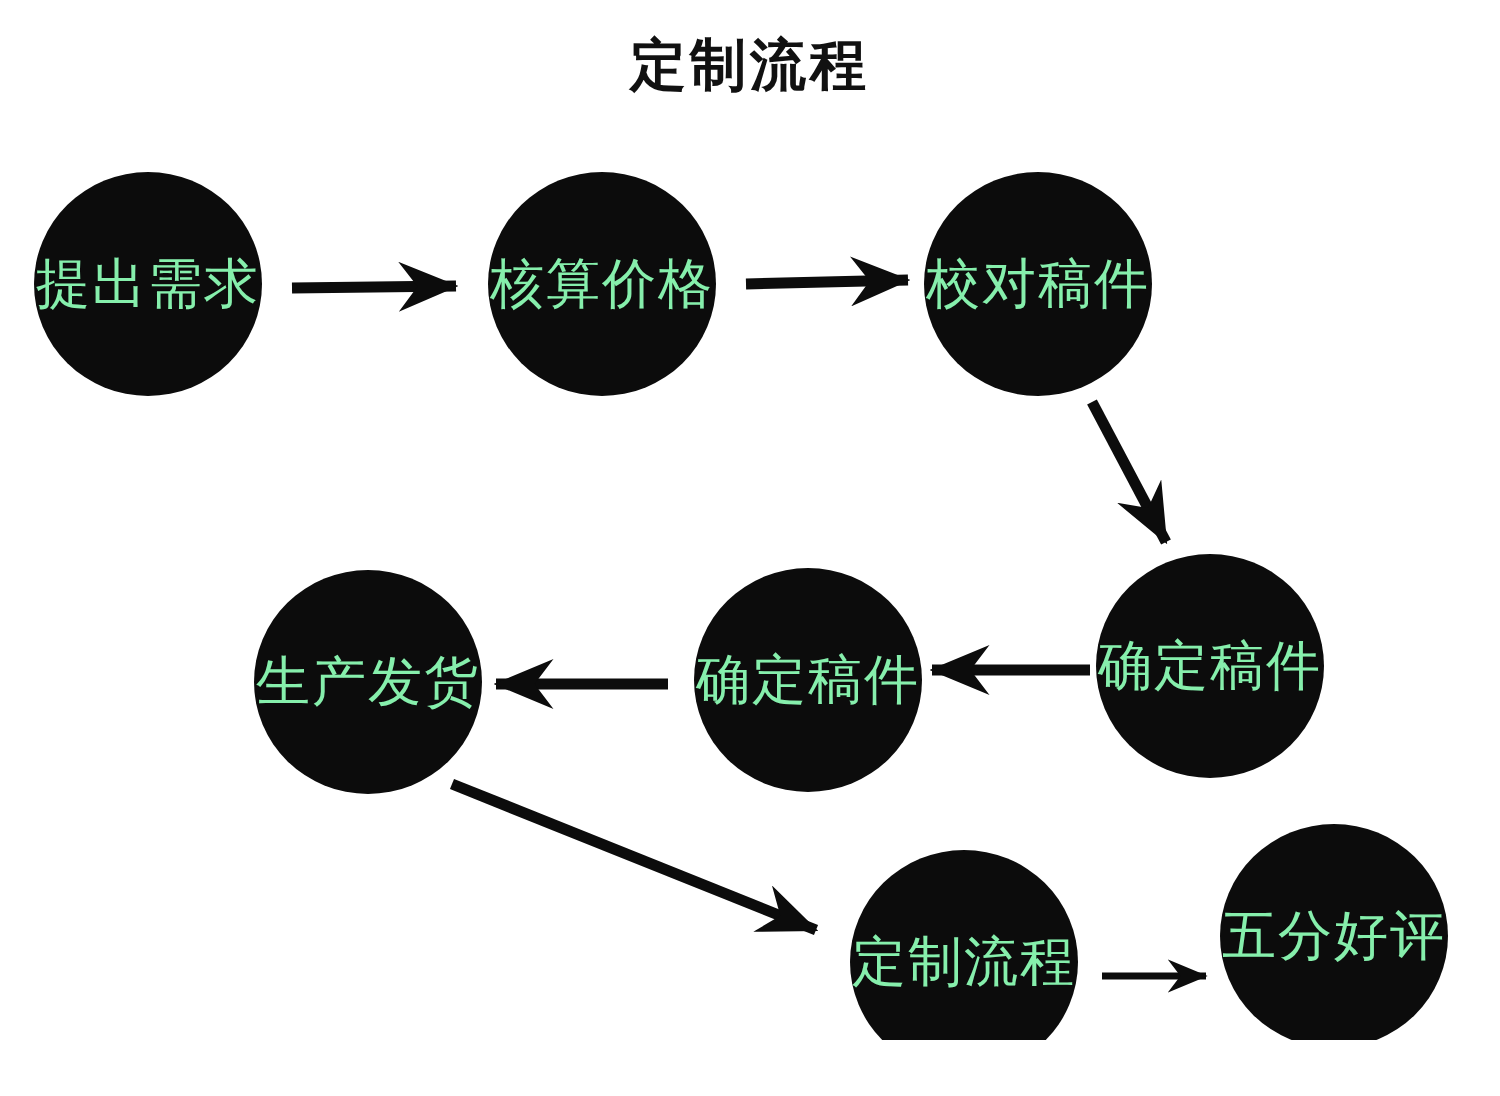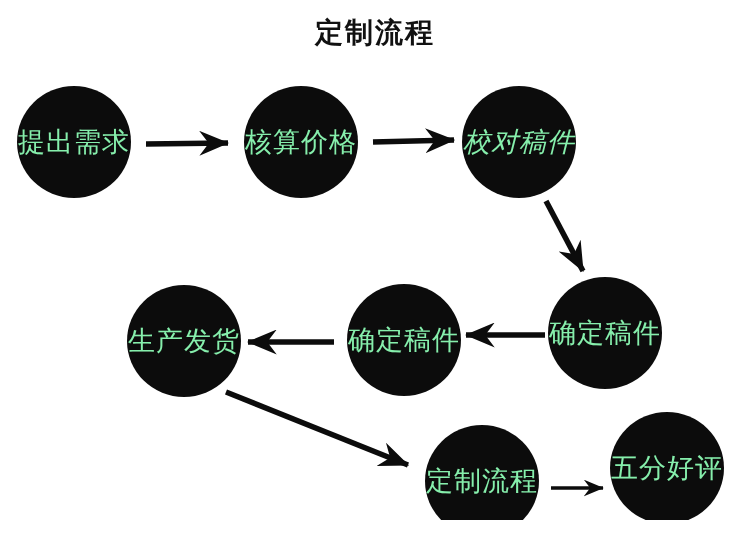--- a/index.html
+++ b/index.html
@@ -41,21 +41,21 @@
     color: #86efac;
     font-size: 27px;
     font-weight: 500;
     letter-spacing: 1px;
     white-space: nowrap;
     line-height: 1;
   }
   
   .n1 { left: 17px;  top: 86px;  }
   .n2 { left: 244px; top: 86px;  }
-  .n3 { left: 462px; top: 86px; font-style: italic;  }
+  .n3 { left: 462px; top: 86px;  }
   .n4 { left: 548px; top: 277px; }
   .n5 { left: 347px; top: 284px; }
   .n6 { left: 127px; top: 285px; }
   .n7 { left: 425px; top: 425px; }
   .n8 { left: 610px; top: 412px; }
   #arrows {
     position: absolute;
     left: 0;
     top: 0;
   }

